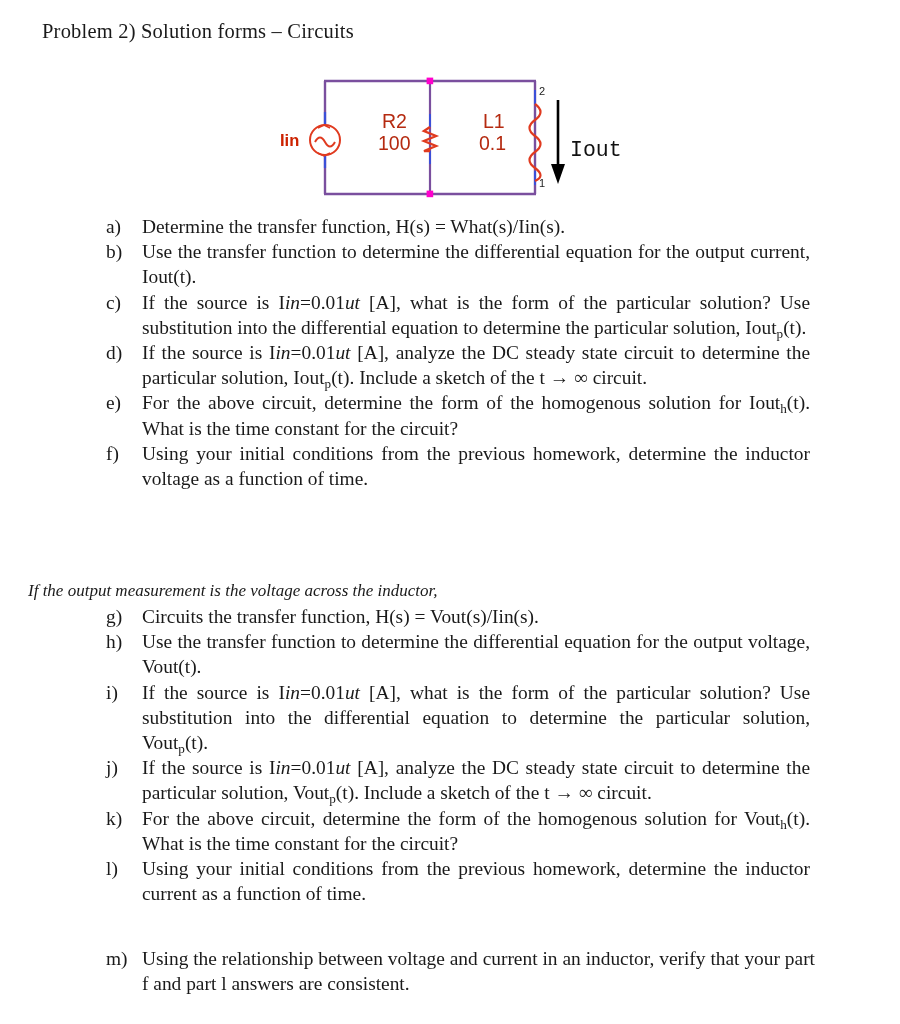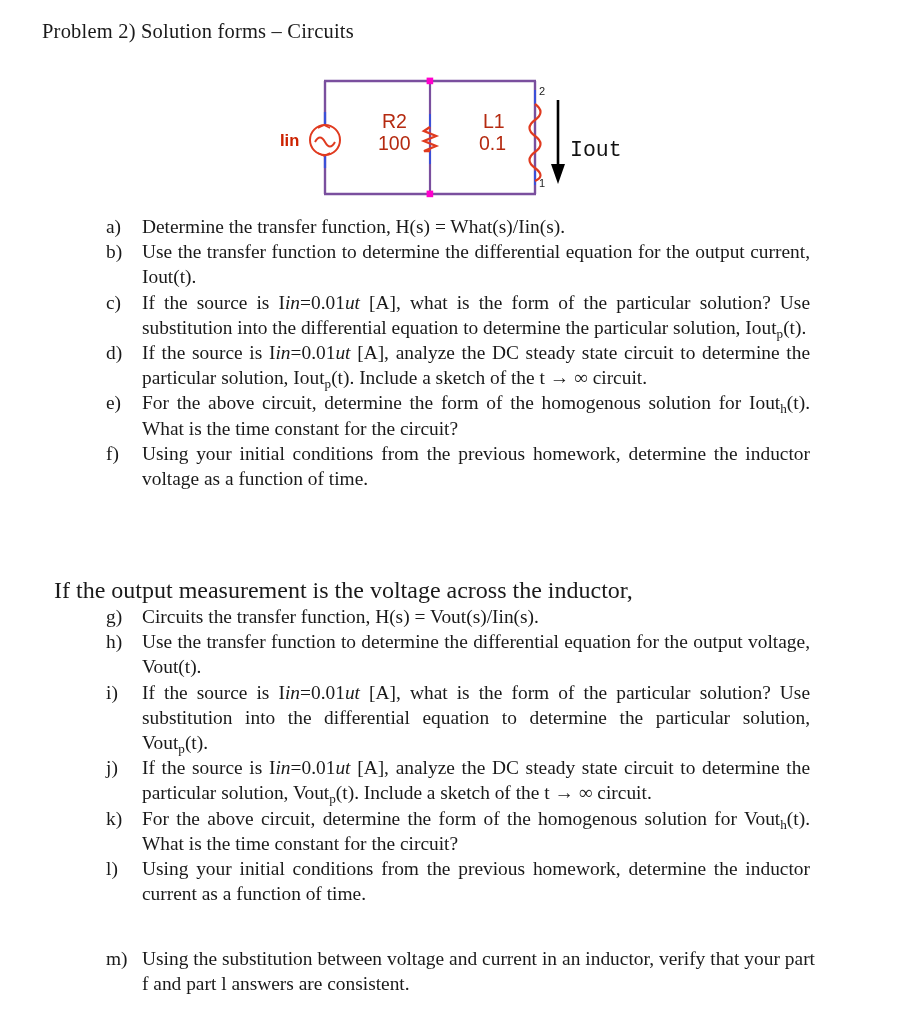--- a/index.html
+++ b/index.html
@@ -68,25 +68,26 @@
     font-size: 19.4px;
   }
   .qlist li .body { display: block; }
 
   .list-a { left: 98px; top: 214px; width: 712px; }
   .list-b { left: 98px; top: 604px; width: 712px; }
   .list-c { left: 98px; top: 946px; width: 717px; }
 
   .para {
     position: absolute;
-    left: 54px;
+    left: 28px;
     top: 578px;
-    font-size: 24px;
+    font-size: 17px;
     line-height: 25.2px;
     white-space: nowrap;
+    font-style: italic;
   }
 
   .ital { font-style: italic; }
   sub {
     font-size: 0.68em;
     line-height: 0;
     vertical-align: -0.28em;
   }
 </style>
 </head>
@@ -218,17 +219,17 @@
       </li>
       <li>
         <span class="marker">l)</span>
         <span class="body"><span>Using your initial conditions from the previous homework, determine the inductor current as a function of time.</span></span>
       </li>
     </ol>
 
   <ol class="qlist list-c">
       <li>
         <span class="marker">m)</span>
-        <span class="body"><span>Using the substitution between voltage and current in an inductor, verify that your part f and part l answers are consistent.</span></span>
+        <span class="body"><span>Using the relationship between voltage and current in an inductor, verify that your part f and part l answers are consistent.</span></span>
       </li>
     </ol>
 
 </div>
 
 </body></html>

